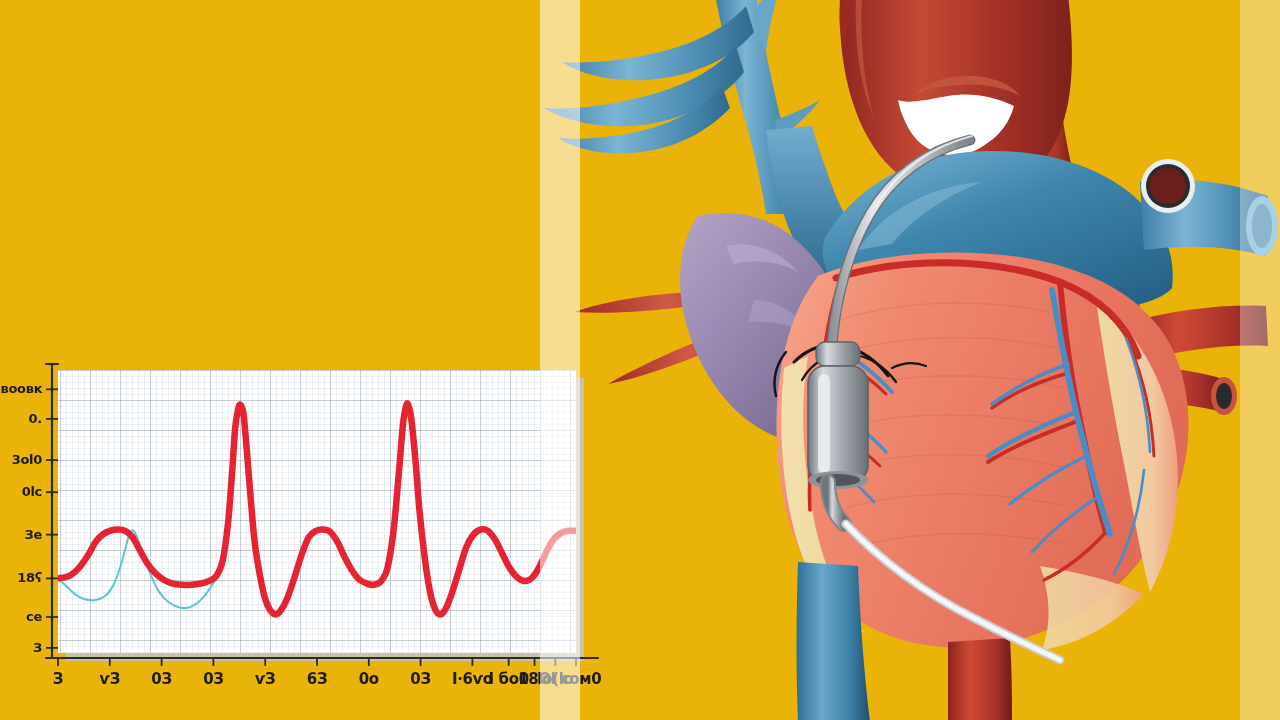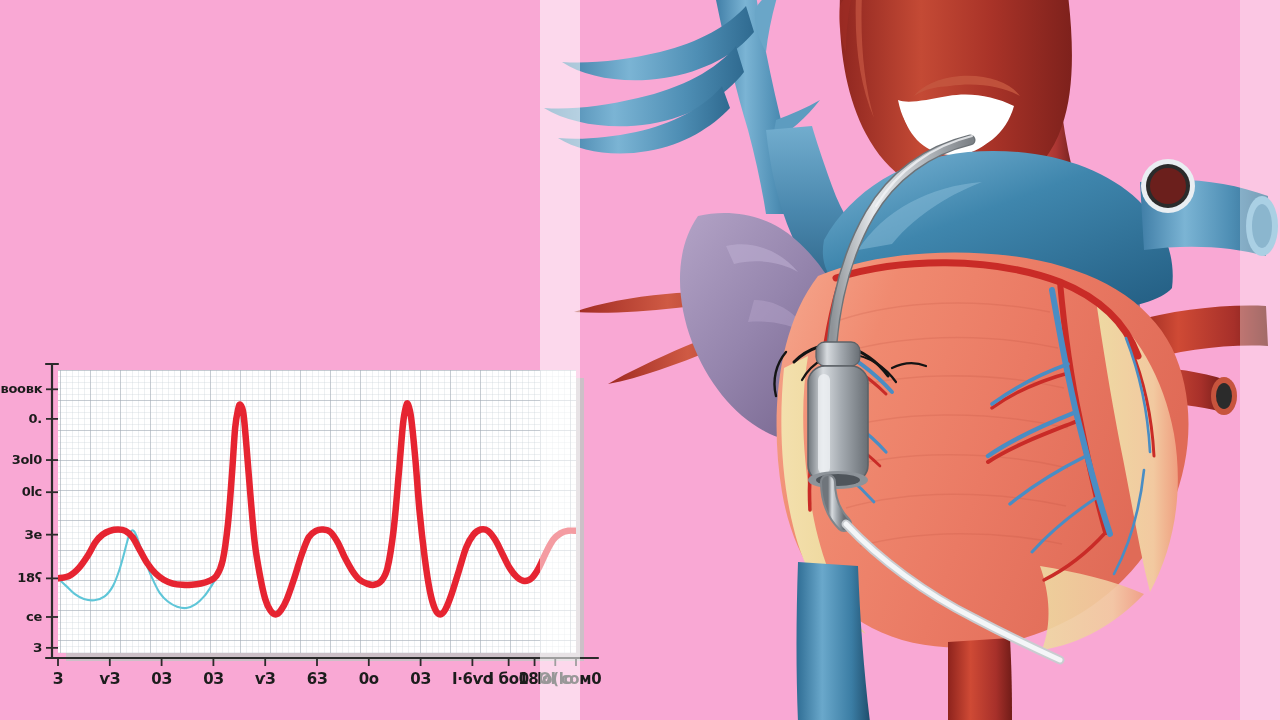--- a/index.html
+++ b/index.html
@@ -1,20 +1,20 @@
 <!DOCTYPE html>
 <html><head>
 <meta charset="utf-8">
 <style>
   html,body{margin:0;padding:0;}
   body{
     width:1280px;height:720px;overflow:hidden;background:#ffffff;
     font-family:"DejaVu Sans", sans-serif;
   }
-  #stage{position:relative;width:1280px;height:720px;background:#f9a8d4;}
+  #stage{position:relative;width:1280px;height:720px;background:#eab308;}
 
   
   #chart-panel{position:absolute;left:0;top:340px;width:620px;height:380px;}
   #chart-svg{display:block;}
 
   .axis-line{stroke:#2b2b2b;stroke-width:2.2;fill:none;stroke-linecap:round;}
   .tick-line{stroke:#2b2b2b;stroke-width:1.8;}
   .tick-label{
     font-family:"DejaVu Sans", sans-serif;font-weight:bold;
     fill:#1c1c1c;letter-spacing:-0.3px;

